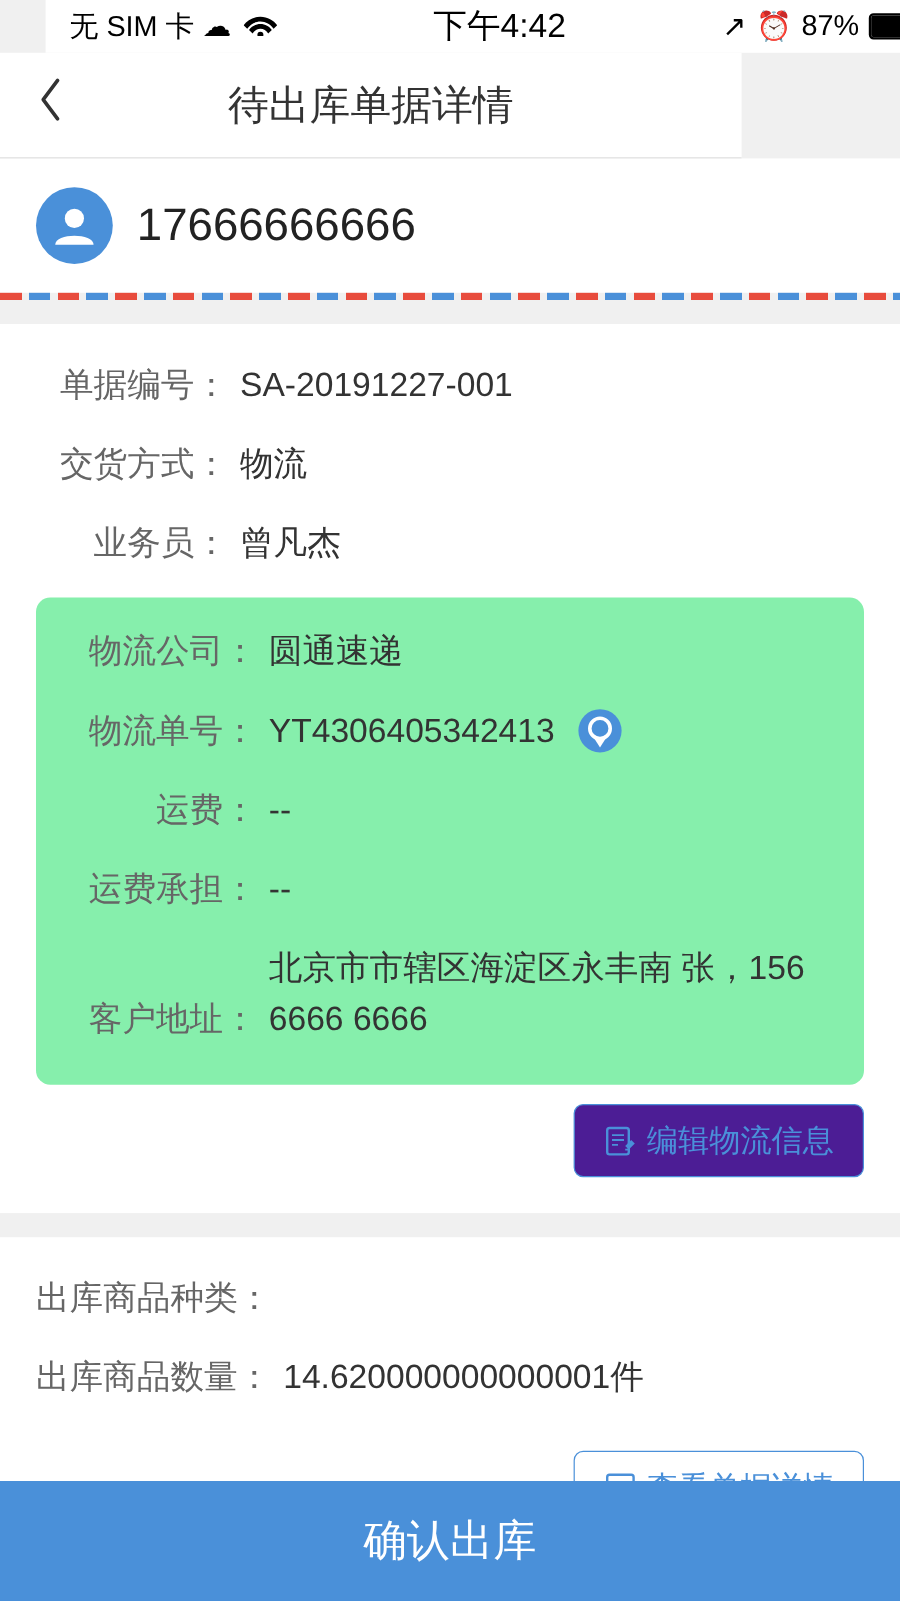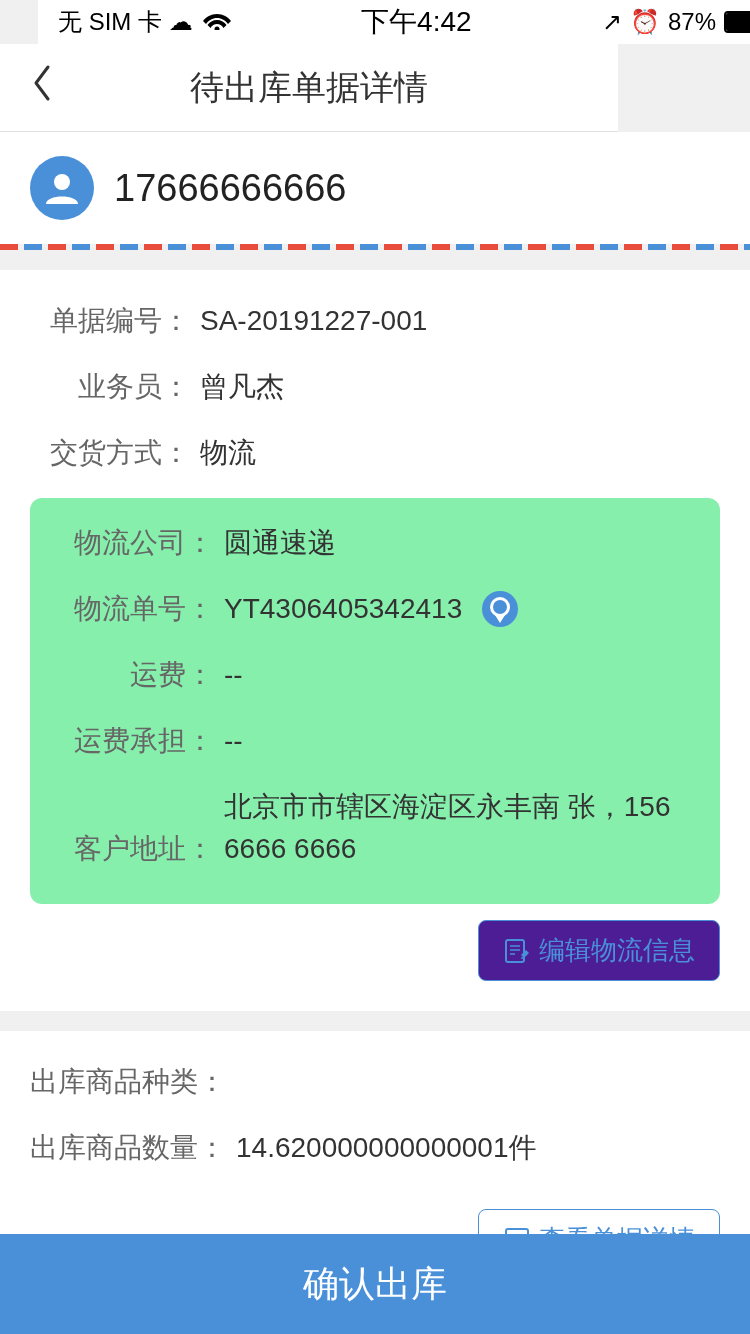--- a/index.html
+++ b/index.html
@@ -278,26 +278,26 @@
 <div class="dashed-divider"></div>
 
 <div class="section-gap"></div>
 
 <div class="info-card">
   <div class="info-row">
     <span class="info-label">单据编号：</span>
     <span class="info-value">SA-20191227-001</span>
   </div>
   <div class="info-row">
+    <span class="info-label">交货方式：</span>
+    <span class="info-value">物流</span>
+  </div>
+  <div class="info-row">
     <span class="info-label">业务员：</span>
     <span class="info-value">曾凡杰</span>
-  </div>
-  <div class="info-row">
-    <span class="info-label">交货方式：</span>
-    <span class="info-value">物流</span>
   </div>
 
   <div class="logistics-inner">
     <div class="info-row">
       <span class="info-label">物流公司：</span>
       <span class="info-value">圆通速递</span>
     </div>
     <div class="info-row">
       <span class="info-label">物流单号：</span>
       <span class="info-value">

